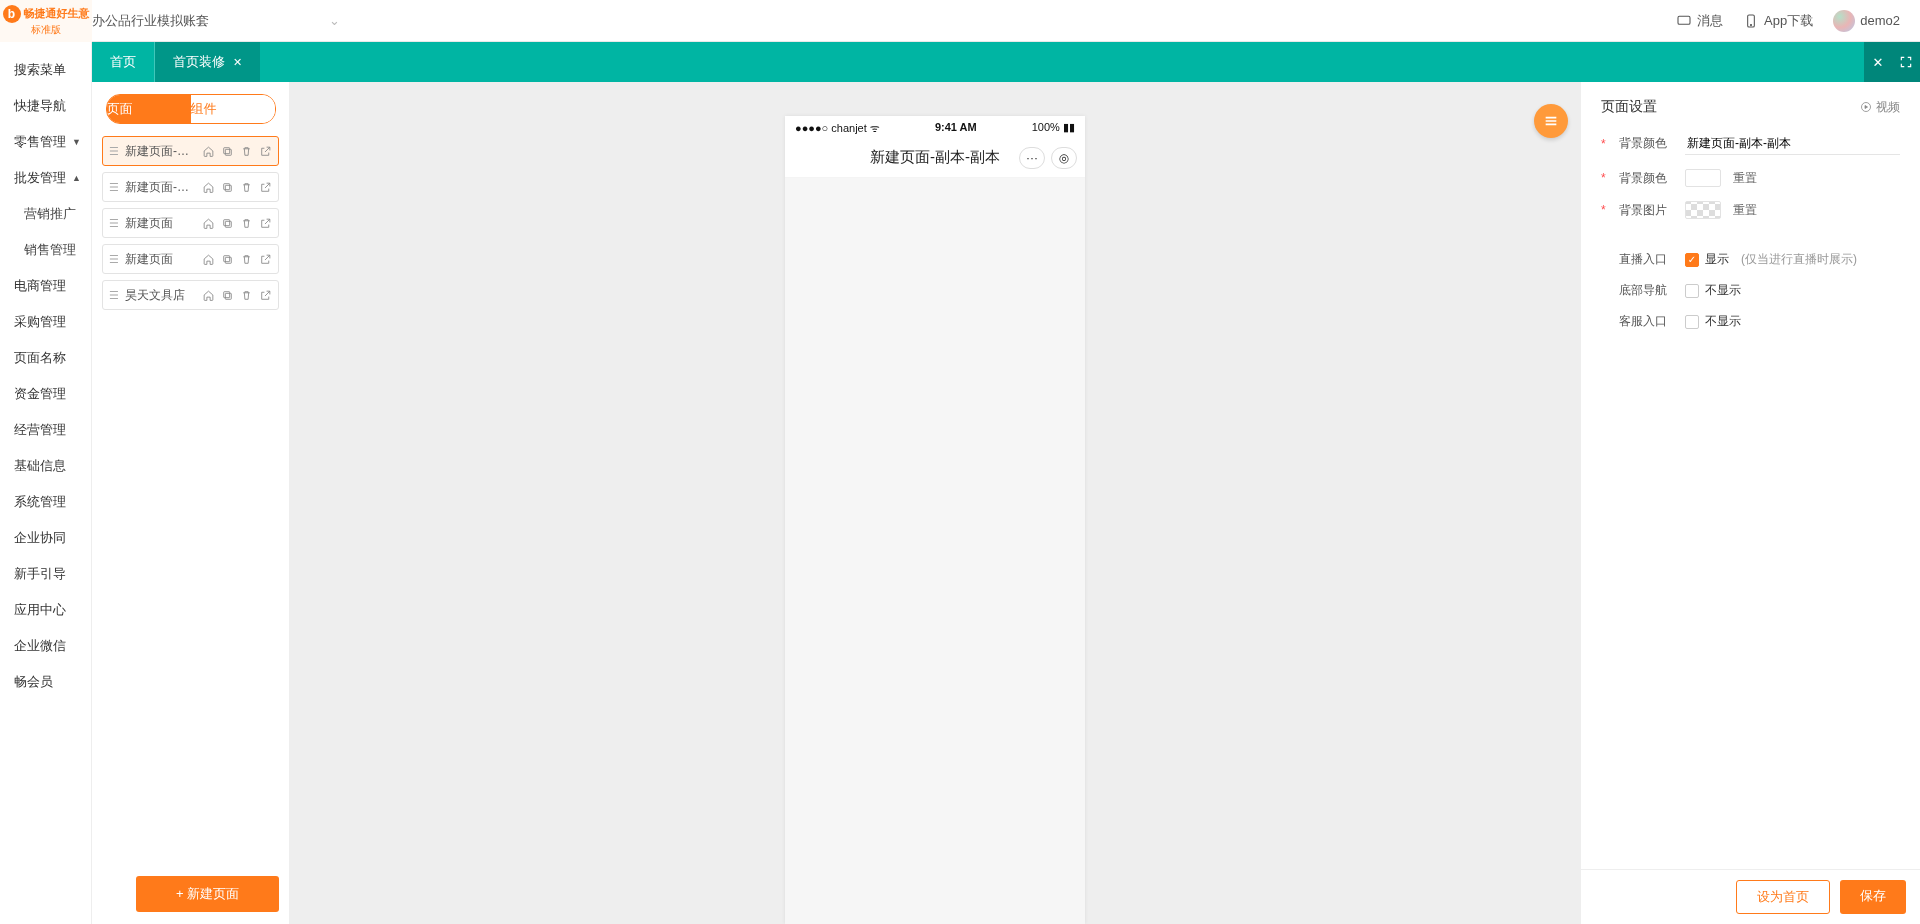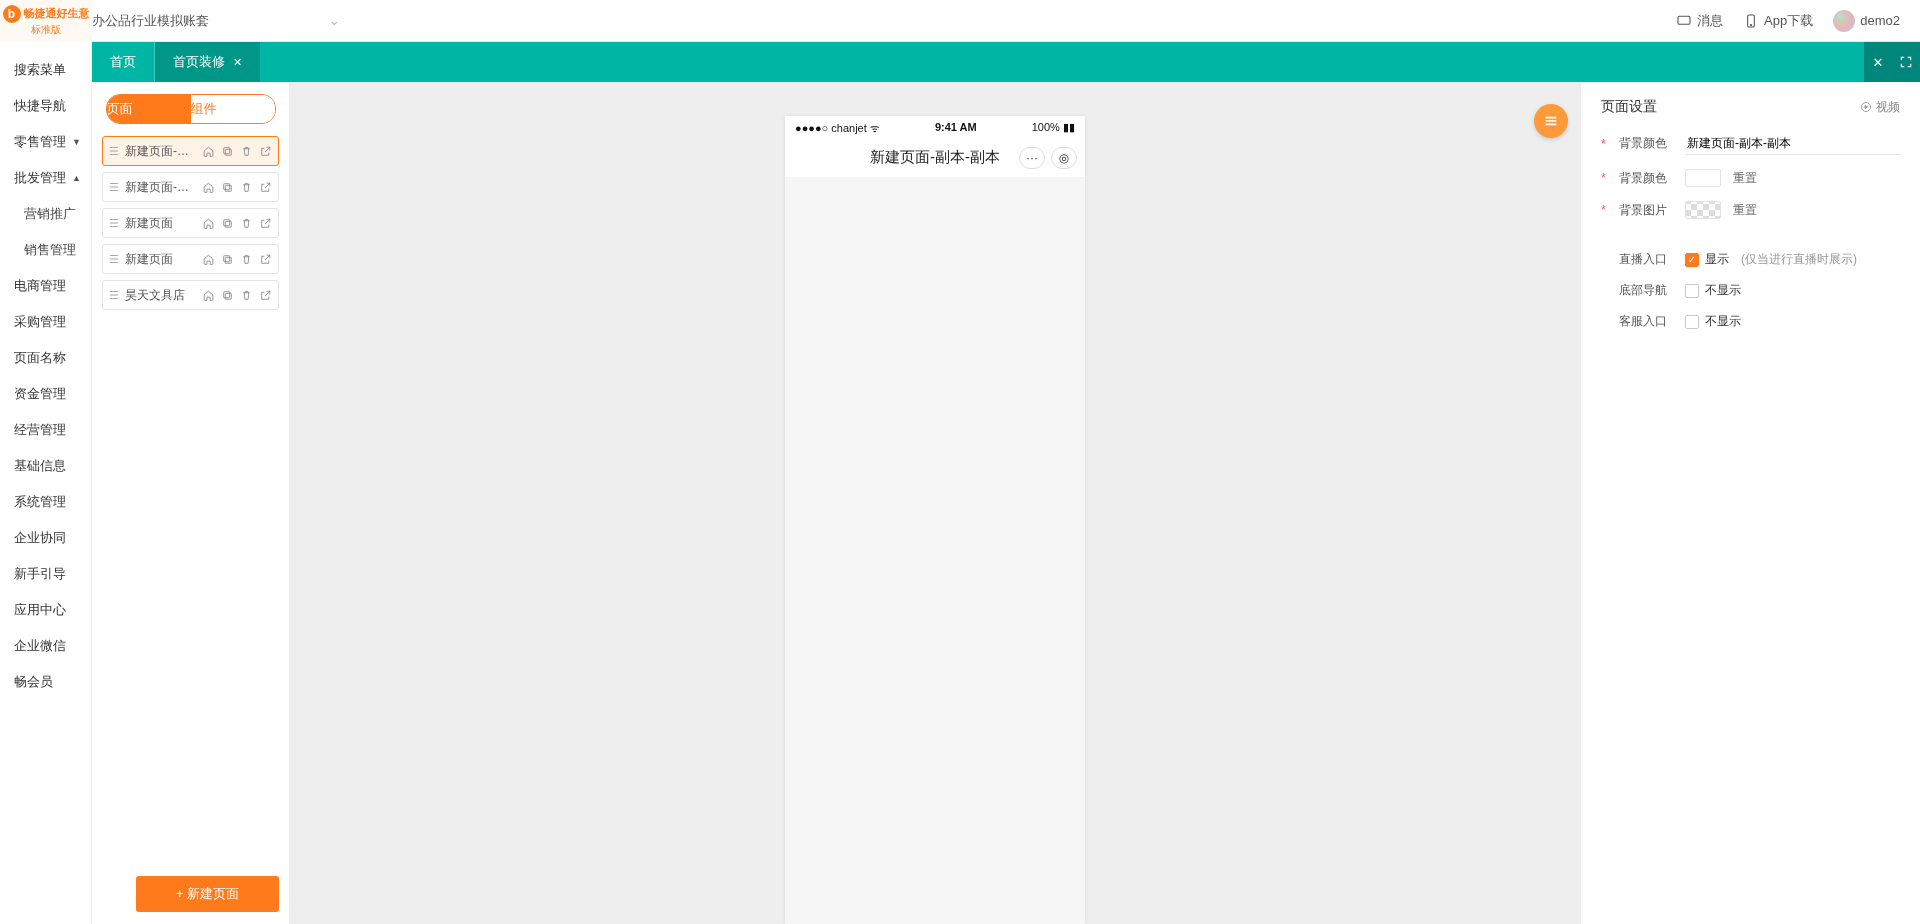--- a/index.html
+++ b/index.html
@@ -420,16 +420,20 @@
           </div>
           <div class="field">
             <span class="star" style="visibility:hidden">*</span>
             <span class="lab">客服入口</span>
             <span class="ck">
               <span class="ckbox"></span>
               <span>不显示</span>
             </span>
           </div>
         </div>
+        <div class="set-foot">
+          <div class="btn btn-outline">设为首页</div>
+          <div class="btn btn-fill">保存</div>
+        </div>
       </div>
     </div>
   </div>
 </div>
 
 </body></html>

